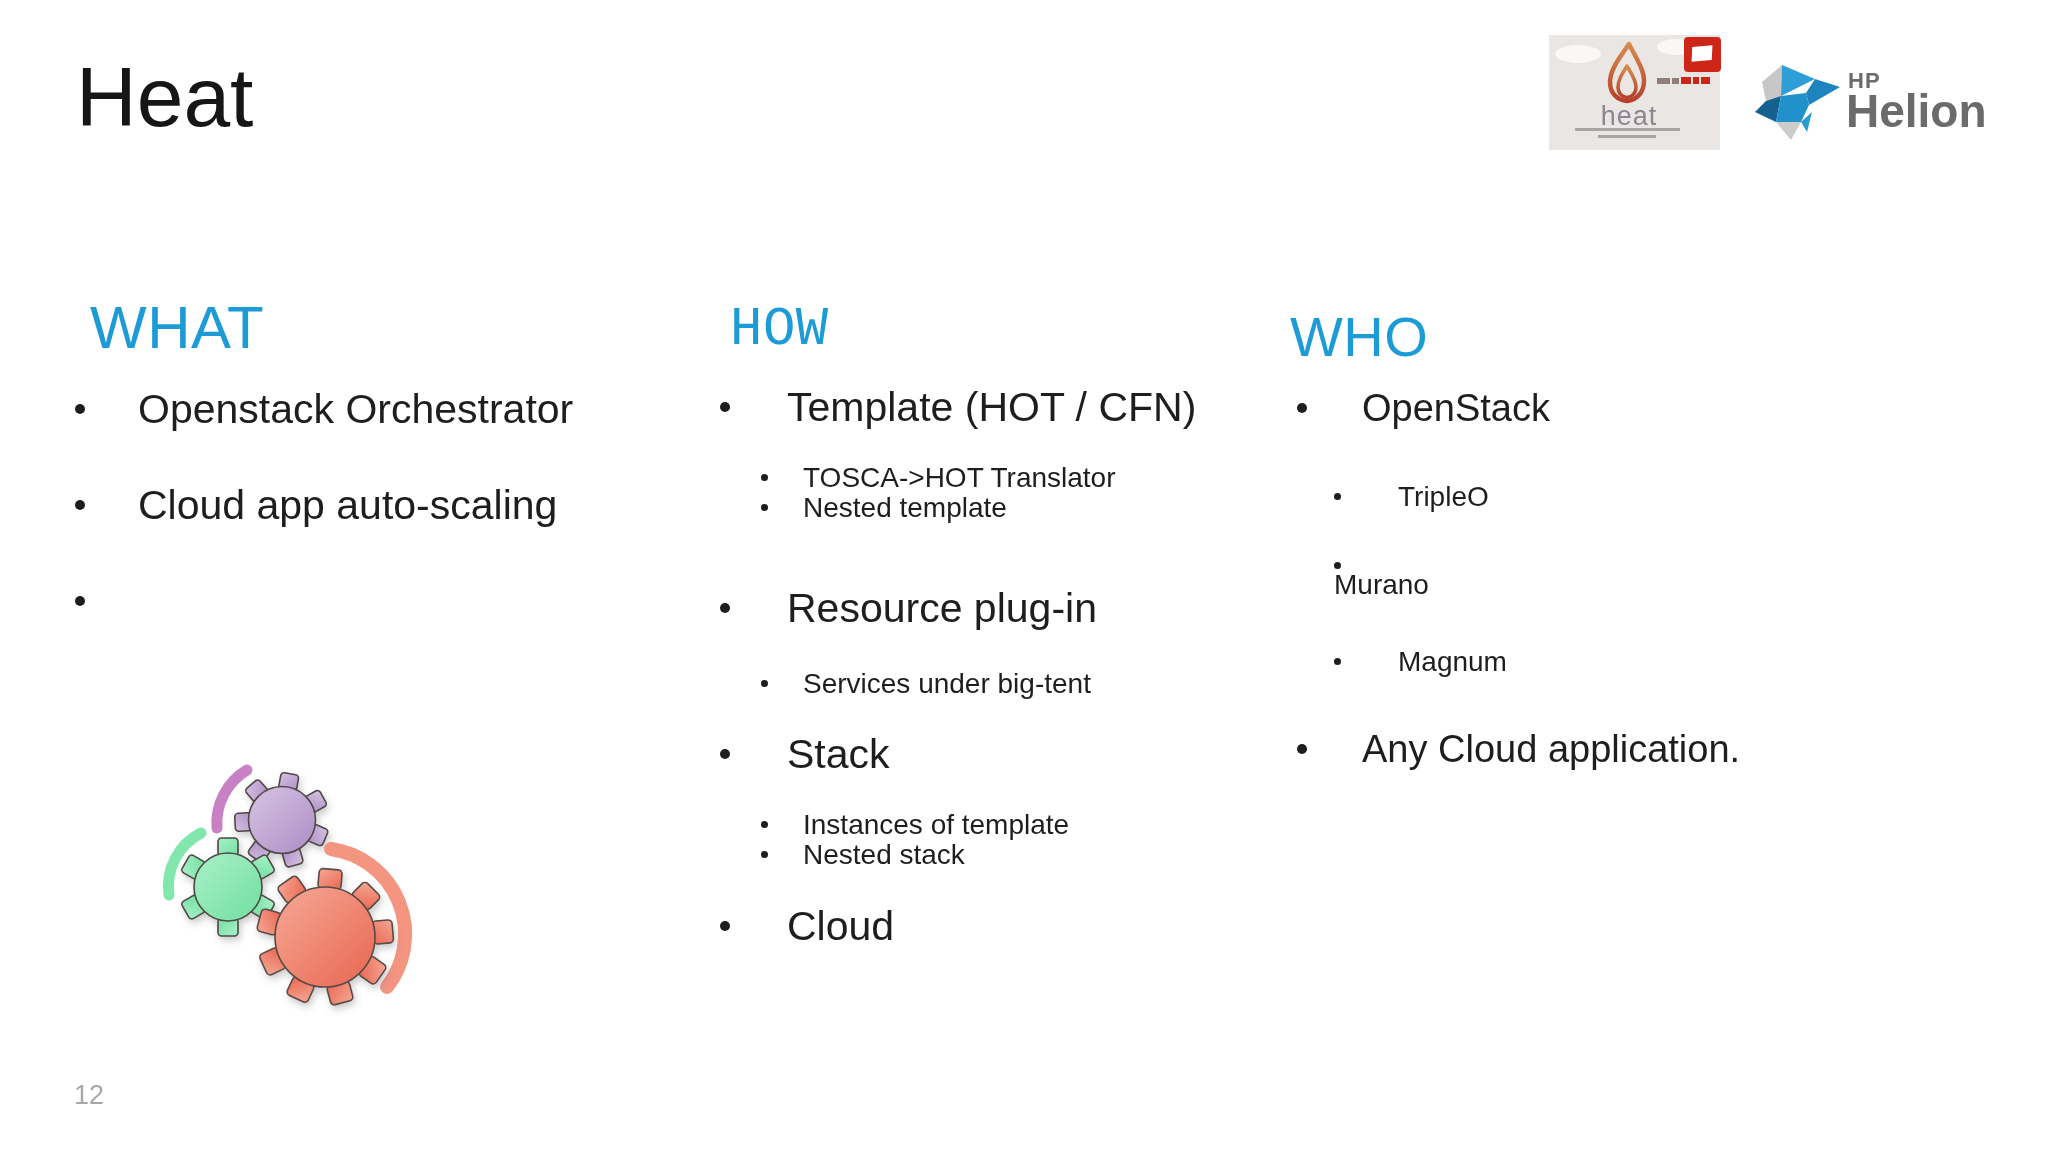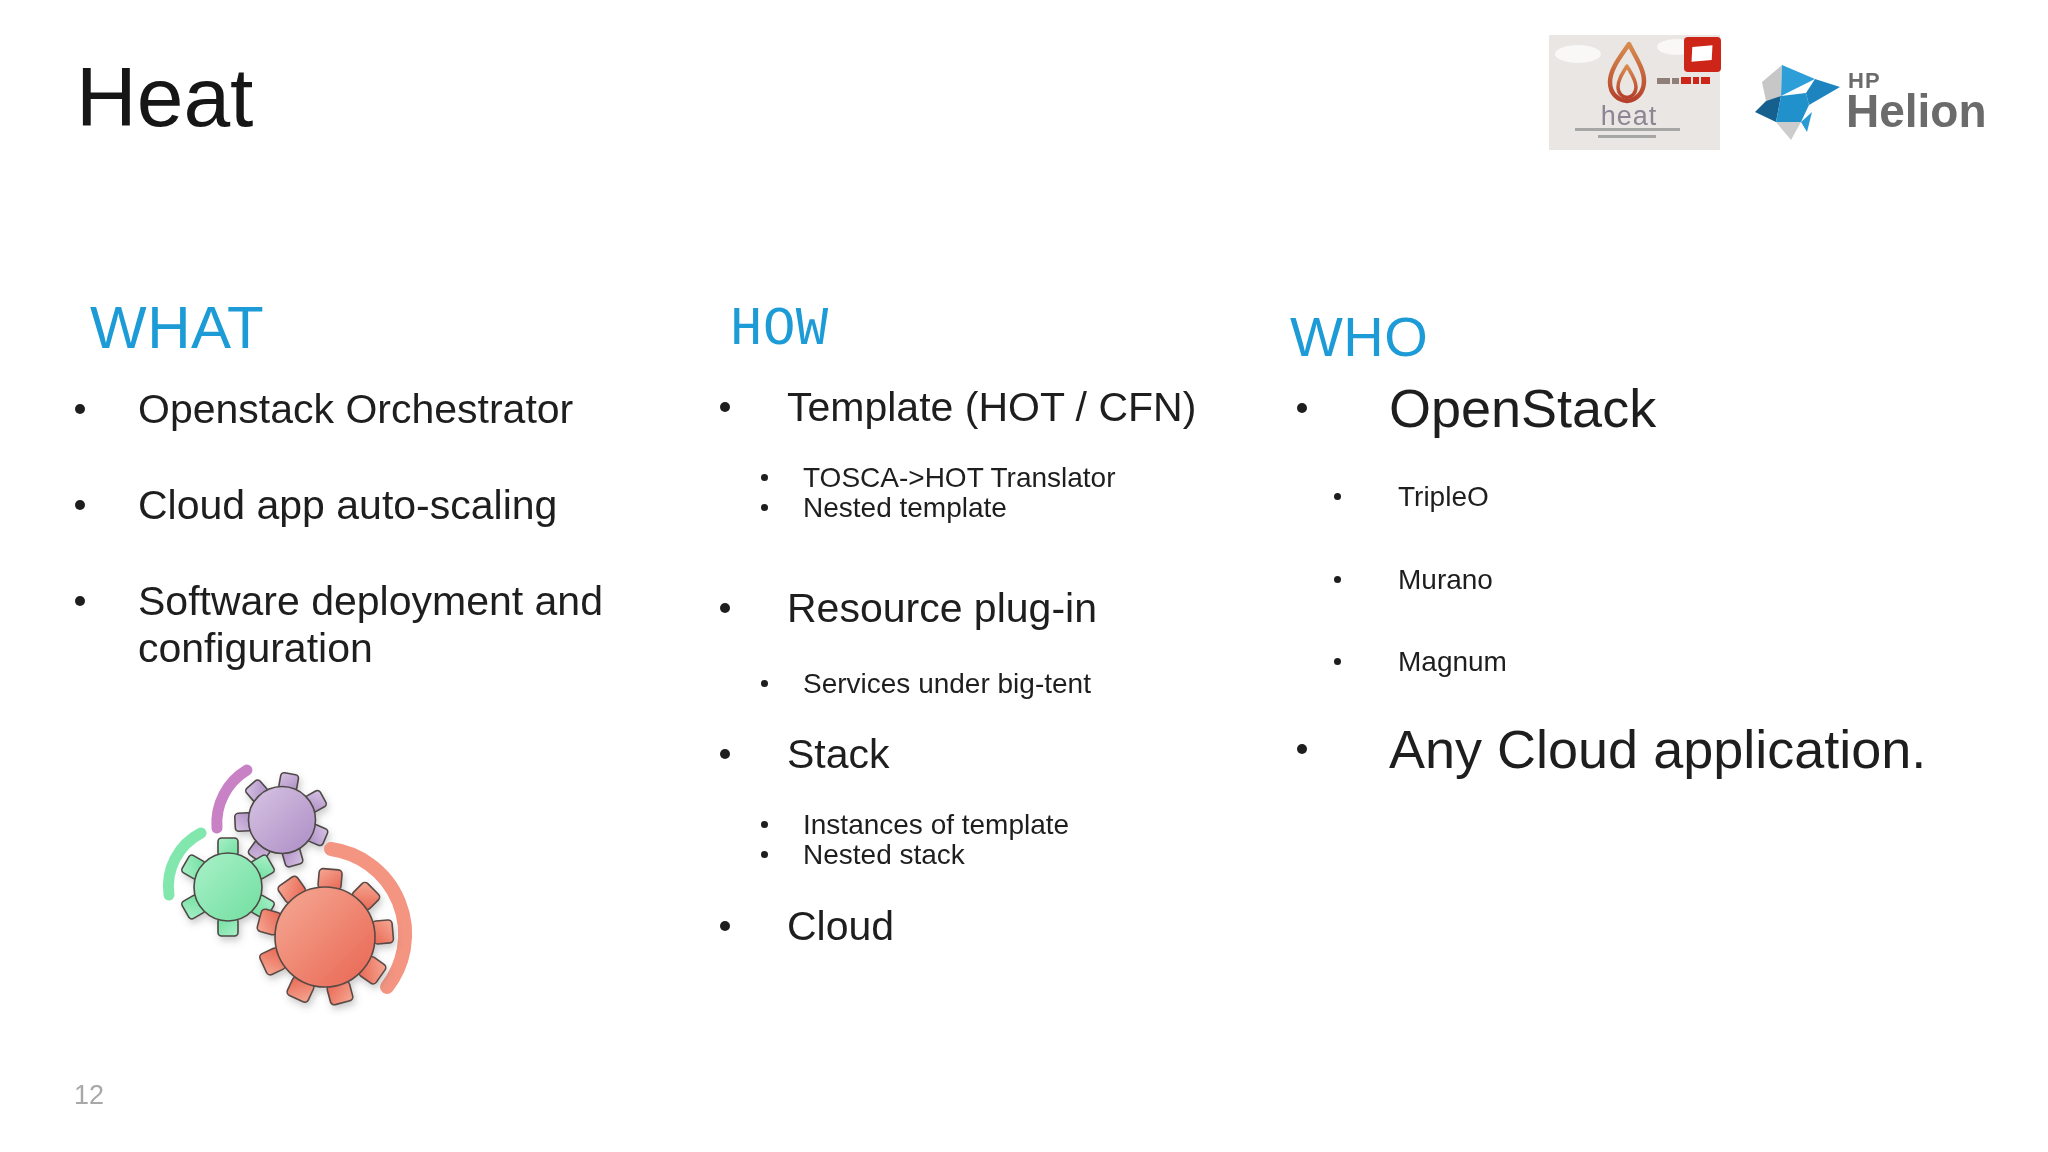--- a/index.html
+++ b/index.html
@@ -13,21 +13,21 @@
   .heading{position:absolute;color:#1d9bd7;line-height:1.1;letter-spacing:.5px;margin-top:27px;}
   .heading.what{left:90px;top:268px;font-size:60px;}
   .heading.how{left:730px;top:273px;font-size:54px;font-family:Liberation Mono, monospace;}
   .heading.who{left:1290px;top:279px;font-size:56px;}
   
   .line{position:absolute;display:flex;align-items:flex-start;white-space:nowrap;}
   .line .dot{flex:0 0 auto;border-radius:50%;background:#1e1e1e;}
   .main{font-size:41px;line-height:47px;}
   .main .dot{width:10px;height:10px;margin-top:18px;margin-right:53px;}
   .main.how-gap .dot{margin-right:57px;}
-  .main.who-gap{font-size:54px;line-height:49px;gap:27px;}
+  .main.who-gap{font-size:38px;line-height:49px;}
   .main.who-gap .dot{margin-top:19px;margin-right:55px;}
   .wrap2{white-space:normal;}
   .wrap2 .txt{max-width:505px;display:inline-block;}
   .sub{font-size:28px;line-height:30px;}
   .sub .dot{width:7px;height:7px;margin-top:11px;margin-right:35px;}
   .sub.who-sub{font-size:28px;line-height:32px;}
   .sub.who-sub .dot{margin-top:12px;margin-right:57px;}
   
   .footer-num{position:absolute;left:74px;top:1080px;font-size:27px;color:#a8a8a8;}
   .footer-text{position:absolute;left:119px;top:1080px;font-size:21px;color:#a8a8a8;white-space:pre;}
@@ -107,21 +107,20 @@
   <div class="line main" style="left:75px;top:386px;">
     <span class="dot"></span>
     <span class="txt">Openstack Orchestrator</span>
   </div>
   <div class="line main" style="left:75px;top:482px;">
     <span class="dot"></span>
     <span class="txt">Cloud app auto-scaling</span>
   </div>
   <div class="line main wrap2" style="left:75px;top:578px;">
     <span class="dot"></span>
-    <span class="txt">Software deployment and configuration</span>
   </div>
 
   <div class="line main how-gap" style="left:720px;top:384px;">
     <span class="dot"></span>
     <span class="txt">Template (HOT / CFN)</span>
   </div>
   <div class="line sub" style="left:761px;top:463px;">
     <span class="dot"></span>
     <span class="txt">TOSCA-&gt;HOT Translator</span>
   </div>
@@ -158,21 +157,21 @@
   </div>
 
   <div class="line main who-gap" style="left:1297px;top:384px;">
     <span class="dot"></span>
     <span class="txt">OpenStack</span>
   </div>
   <div class="line sub who-sub" style="left:1334px;top:481px;">
     <span class="dot"></span>
     <span class="txt">TripleO</span>
   </div>
-  <div class="line sub who-sub" style="left:1334px;top:564px;">
+  <div class="line sub who-sub" style="left:1334px;top:550px;flex-direction:column;">
     <span class="dot"></span>
     <span class="txt">Murano</span>
   </div>
   <div class="line sub who-sub" style="left:1334px;top:646px;">
     <span class="dot"></span>
     <span class="txt">Magnum</span>
   </div>
   <div class="line main who-gap" style="left:1297px;top:725px;">
     <span class="dot"></span>
     <span class="txt">Any Cloud application.</span>

